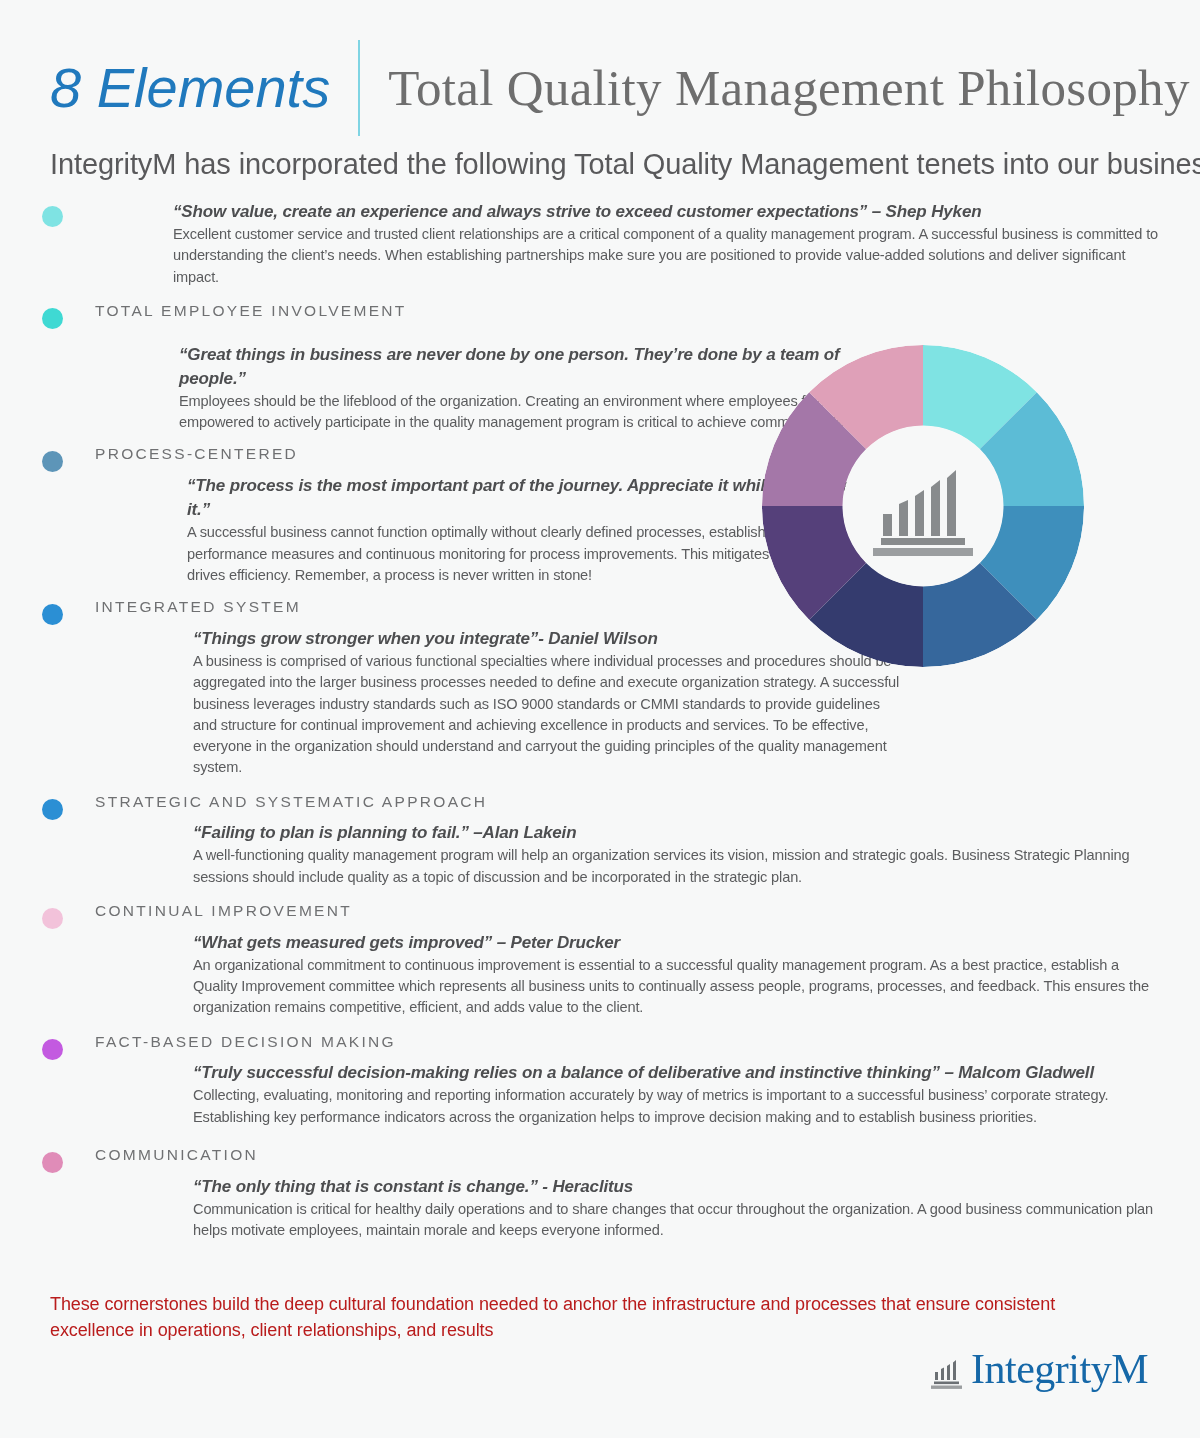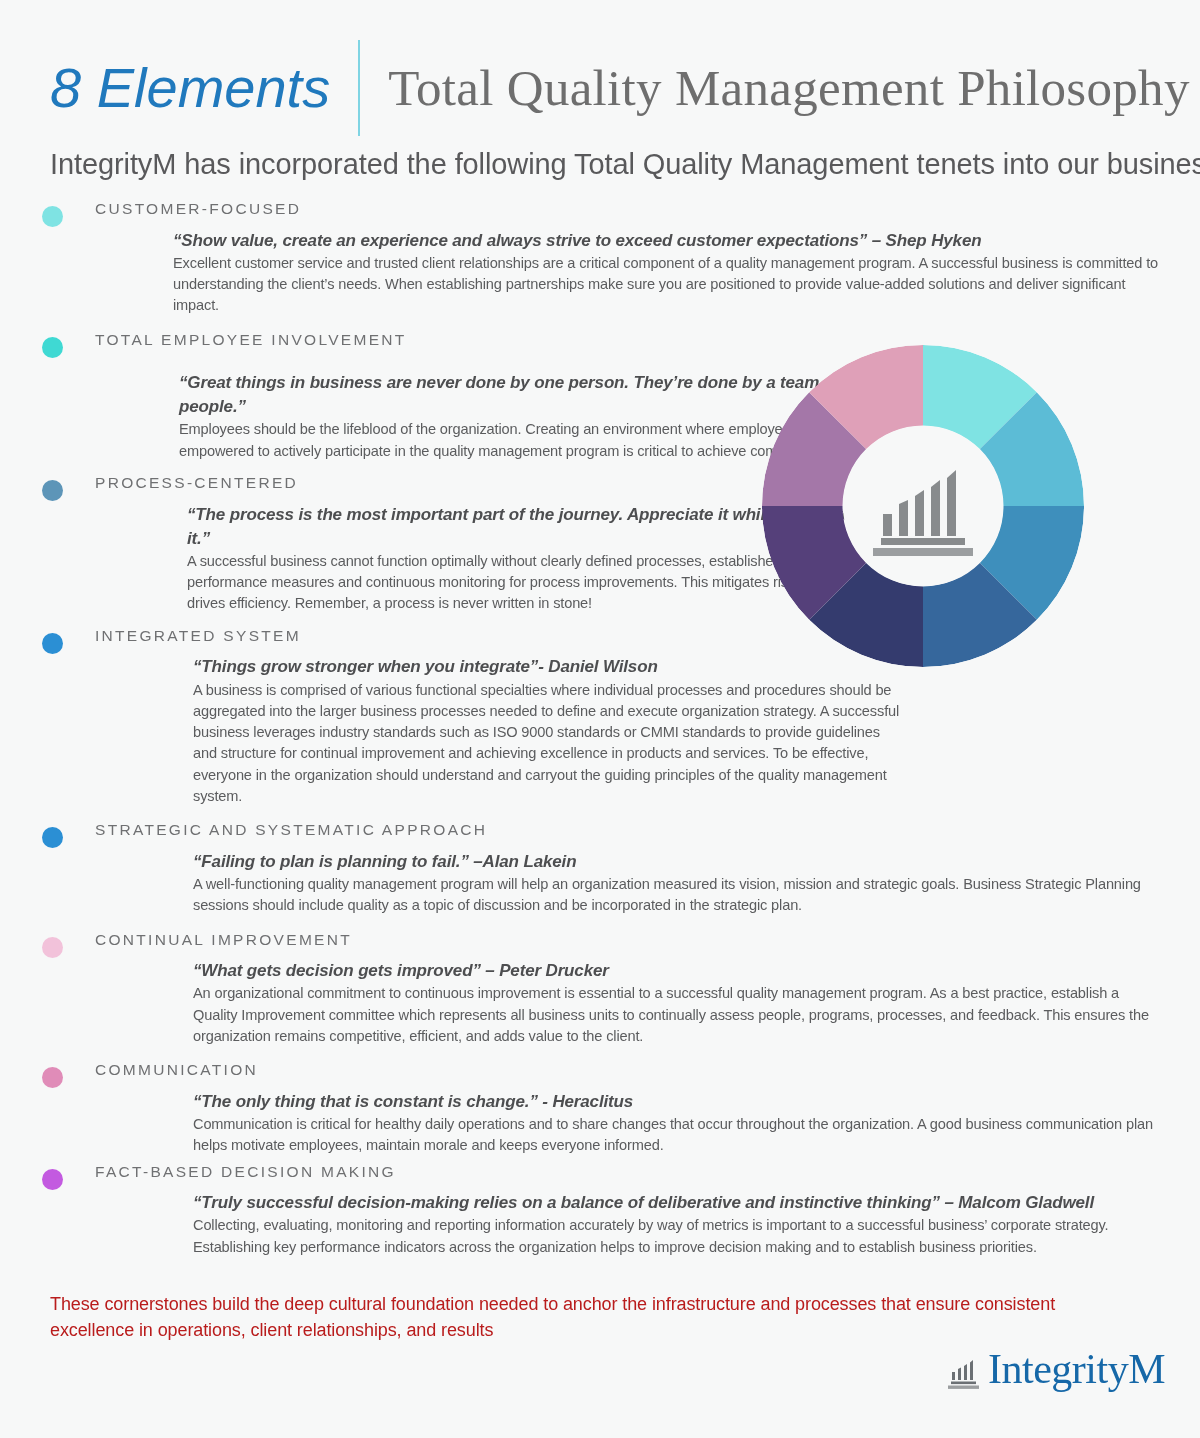--- a/index.html
+++ b/index.html
@@ -149,21 +149,21 @@
     left: 50px;
     top: 1292px;
     width: 1080px;
     font-size: 18px;
     color: #b91c1c;
     line-height: 1.42;
     letter-spacing: -0.1px;
   }
   .logo {
     position: absolute;
-    right: 35px;
+    right: 52px;
     top: 1348px;
     display: flex;
     align-items: flex-end;
     gap: 7px;
   }
   .logo-mark { width: 34px; height: 38px; }
   .logo-text {
     font-family: "Liberation Serif", serif;
     font-size: 42px;
     color: #1668a8;
@@ -181,21 +181,20 @@
     <div class="title-divider"></div>
     <div class="title-main">Total Quality Management Philosophy</div>
   </div>
 
   <div class="intro">IntegrityM has incorporated the following Total Quality Management tenets into our business ethos:</div>
 
   <div class="sections">
 
     <div class="section" style="margin-bottom:14px;">
       <span class="dot" style="background:#7fe3e3;"></span>
-      <div class="sec-title">CUSTOMER-FOCUSED</div>
       <div class="ind1">
         <div class="sec-quote wide">“Show value, create an experience and always strive to exceed customer expectations” – Shep Hyken</div>
         <div class="sec-body wide">Excellent customer service and trusted client relationships are a critical component of a quality management program. A successful business is committed to understanding the client’s needs. When establishing partnerships make sure you are positioned to provide value-added solutions and deliver significant impact.</div>
       </div>
     </div>
 
     <div class="section" style="margin-bottom:12px;">
       <span class="dot" style="background:#3fd9d3;"></span>
       <div class="sec-title" style="margin-bottom:6px;">TOTAL EMPLOYEE INVOLVEMENT</div>
       <div class="ind2">
@@ -220,48 +219,48 @@
         <div class="sec-quote narrow4">“Things grow stronger when you integrate”- Daniel Wilson</div>
         <div class="sec-body narrow4">A business is comprised of various functional specialties where individual processes and procedures should be aggregated into the larger business processes needed to define and execute organization strategy. A successful business leverages industry standards such as ISO 9000 standards or CMMI standards to provide guidelines and structure for continual improvement and achieving excellence in products and services. To be effective, everyone in the organization should understand and carryout the guiding principles of the quality management system.</div>
       </div>
     </div>
 
     <div class="section" style="margin-bottom:14px;">
       <span class="dot" style="background:#2b8fd4;"></span>
       <div class="sec-title">STRATEGIC AND SYSTEMATIC APPROACH</div>
       <div class="ind4">
         <div class="sec-quote wide">“Failing to plan is planning to fail.” –Alan Lakein</div>
-        <div class="sec-body wide">A well-functioning quality management program will help an organization measured its vision, mission and strategic goals. Business Strategic Planning sessions should include quality as a topic of discussion and be incorporated in the strategic plan.</div>
+        <div class="sec-body wide">A well-functioning quality management program will help an organization services its vision, mission and strategic goals. Business Strategic Planning sessions should include quality as a topic of discussion and be incorporated in the strategic plan.</div>
       </div>
     </div>
 
     <div class="section" style="margin-bottom:14px;">
       <span class="dot" style="background:#f2c2da;"></span>
       <div class="sec-title">CONTINUAL IMPROVEMENT</div>
       <div class="ind4">
-        <div class="sec-quote wide">“What gets decision gets improved” – Peter Drucker</div>
+        <div class="sec-quote wide">“What gets measured gets improved” – Peter Drucker</div>
         <div class="sec-body wide">An organizational commitment to continuous improvement is essential to a successful quality management program.  As a best practice, establish a Quality Improvement committee which represents all business units to continually assess people, programs, processes, and feedback. This ensures the organization remains competitive, efficient, and adds value to the client.</div>
+      </div>
+    </div>
+
+    <div class="section" style="margin-bottom:18px;">
+      <span class="dot" style="background:#c35ae0;"></span>
+      <div class="sec-title">FACT-BASED DECISION MAKING</div>
+      <div class="ind4">
+        <div class="sec-quote wide">“Truly successful decision-making relies on a balance of deliberative and instinctive thinking” – Malcom Gladwell</div>
+        <div class="sec-body wide">Collecting, evaluating, monitoring and reporting information accurately by way of metrics is important to a successful business’ corporate strategy. Establishing key performance indicators across the organization helps to improve decision making and to establish business priorities.</div>
       </div>
     </div>
 
     <div class="section">
       <span class="dot" style="background:#e08cb8;"></span>
       <div class="sec-title">COMMUNICATION</div>
       <div class="ind4">
         <div class="sec-quote wide">“The only thing that is constant is change.” - Heraclitus</div>
         <div class="sec-body wide">Communication is critical for healthy daily operations and to share changes that occur throughout the organization. A good business communication plan helps motivate employees, maintain morale and keeps everyone informed.</div>
-      </div>
-    </div>
-
-    <div class="section" style="margin-bottom:18px;">
-      <span class="dot" style="background:#c35ae0;"></span>
-      <div class="sec-title">FACT-BASED DECISION MAKING</div>
-      <div class="ind4">
-        <div class="sec-quote wide">“Truly successful decision-making relies on a balance of deliberative and instinctive thinking” – Malcom Gladwell</div>
-        <div class="sec-body wide">Collecting, evaluating, monitoring and reporting information accurately by way of metrics is important to a successful business’ corporate strategy. Establishing key performance indicators across the organization helps to improve decision making and to establish business priorities.</div>
       </div>
     </div>
 
   </div>
 
   <div class="donut-wrap">
     <svg class="donut" viewBox="0 0 322 322">
       <g id="donut-slices">
           <path d="M 161 0 A 161 161 0 0 1 274.84419177103416 47.15580822896585 L 217.92209588551708 104.07790411448292 A 80.5 80.5 0 0 0 161 80.5 Z" fill="#7fe3e3"></path>
           <path d="M 274.84419177103416 47.15580822896585 A 161 161 0 0 1 322 161 L 241.5 161 A 80.5 80.5 0 0 0 217.92209588551708 104.07790411448292 Z" fill="#5cbcd6"></path>

